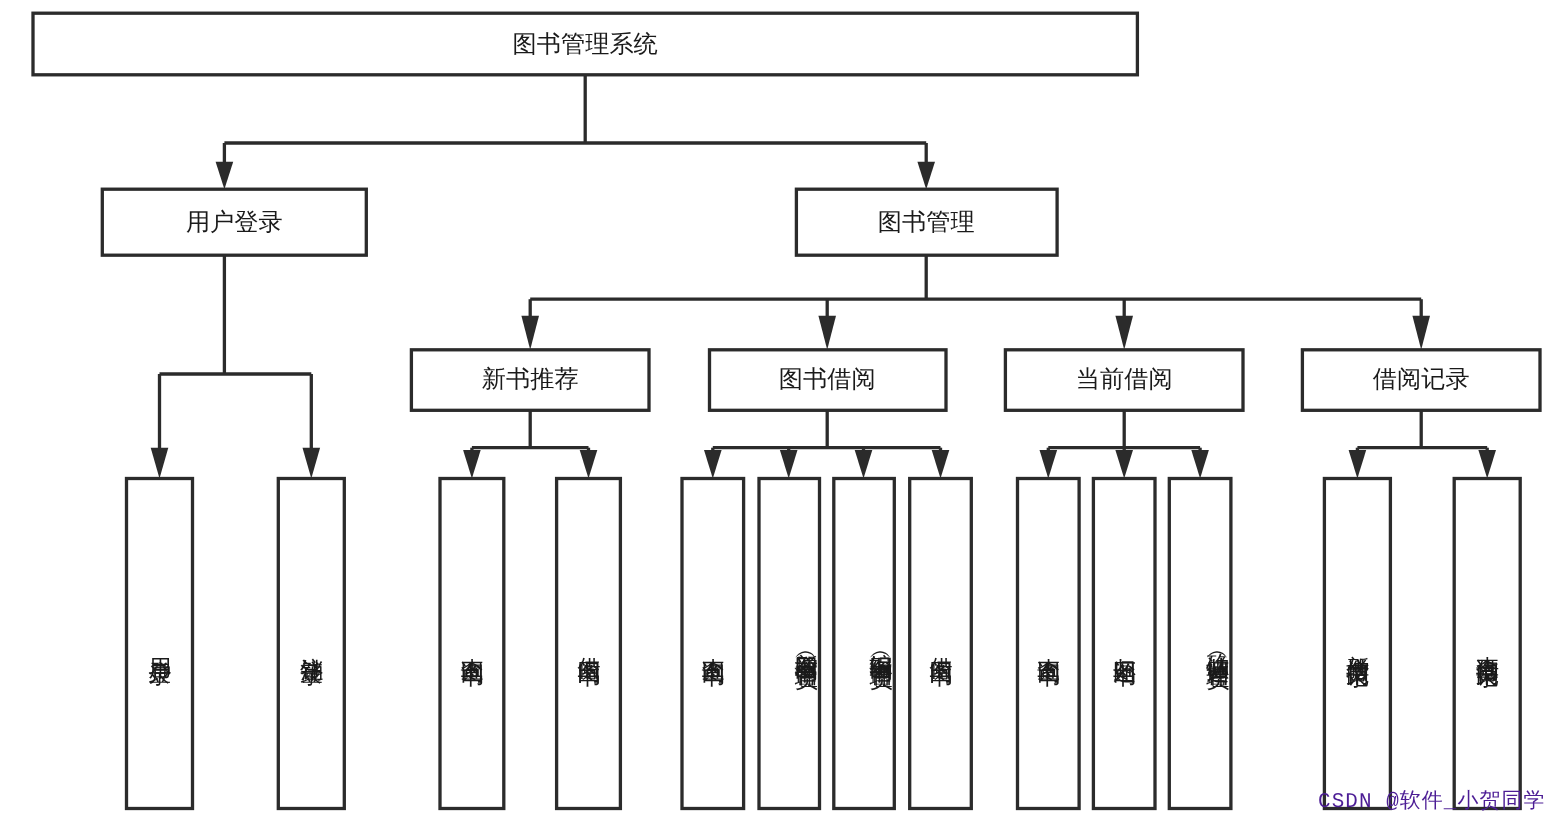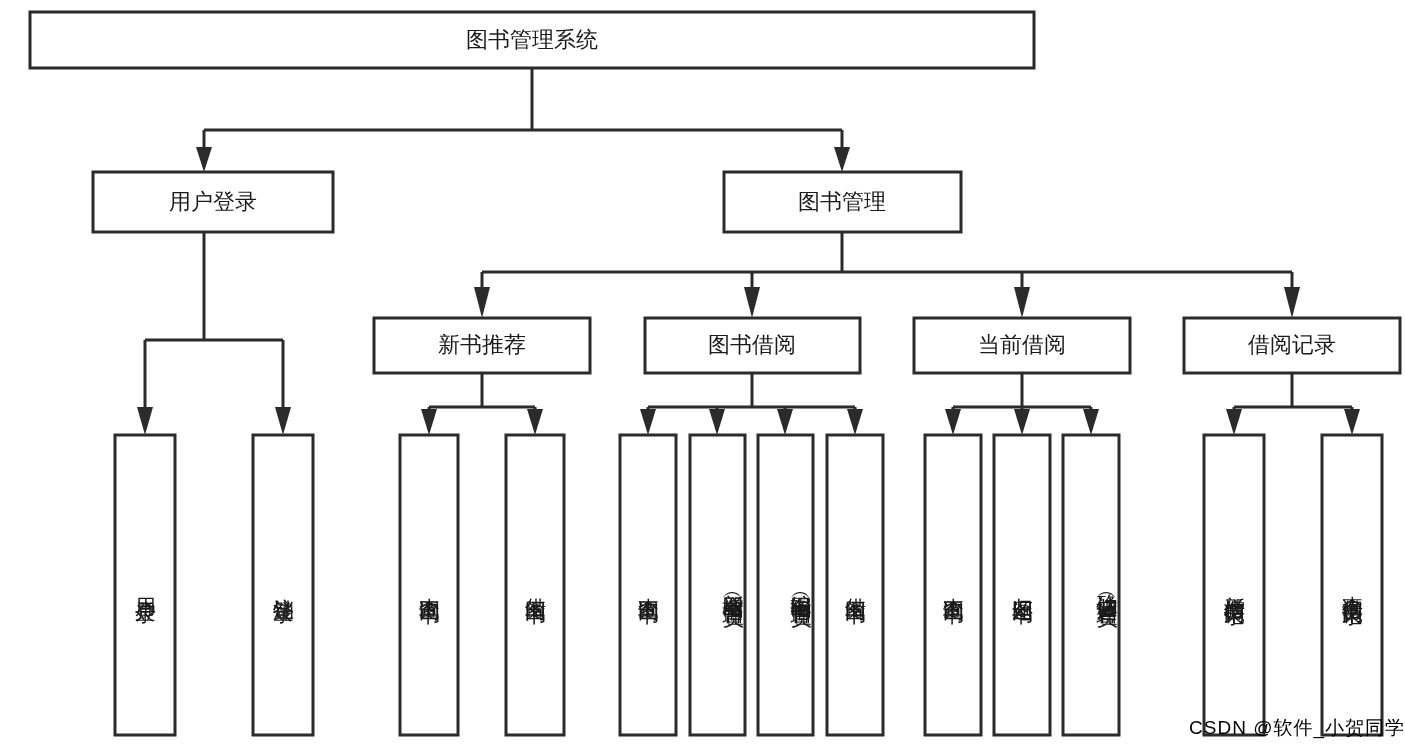--- a/index.html
+++ b/index.html
@@ -60,23 +60,23 @@
     color: #1a1a1a;
     letter-spacing: 2px;
     text-align: center;
     pointer-events: none;
     white-space: nowrap;
   }
   .watermark {
     position: absolute;
     right: 12px;
     bottom: 6px;
-    font-family: Liberation Sans, sans-serif;
+    font-family: Liberation Mono, monospace;
     font-size: 19px;
-    color: #000000;
+    color: #4c1d95;
     letter-spacing: 1px;
     white-space: nowrap;
     user-select: none;
   }
 </style>
 </head>
 <body>
 
 <div id="diagram-root">
 

